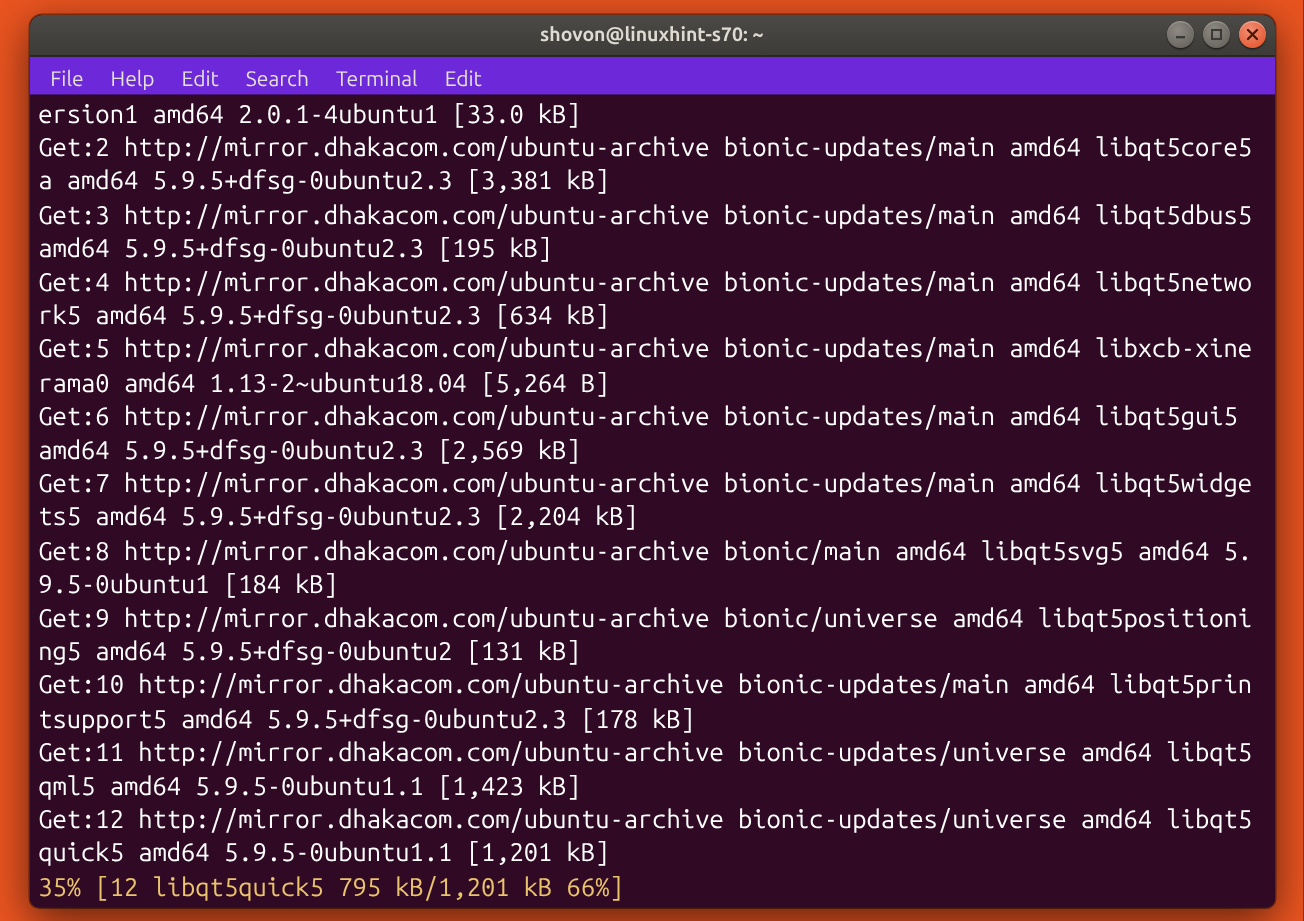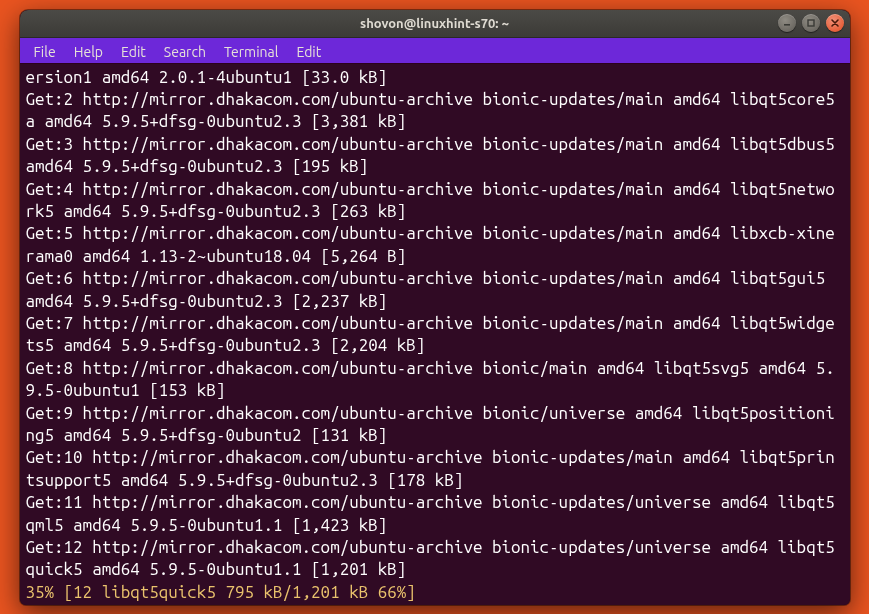--- a/index.html
+++ b/index.html
@@ -129,24 +129,24 @@
     <span class="menu-item">Help</span>
     <span class="menu-item">Edit</span>
     <span class="menu-item">Search</span>
     <span class="menu-item">Terminal</span>
     <span class="menu-item">Edit</span>
   </div>
 
   <div class="terminal"><span>ersion1 amd64 2.0.1-4ubuntu1 [33.0 kB]</span>
 <span>Get:2 http://mirror.dhakacom.com/ubuntu-archive bionic-updates/main amd64 libqt5core5a amd64 5.9.5+dfsg-0ubuntu2.3 [3,381 kB]</span>
 <span>Get:3 http://mirror.dhakacom.com/ubuntu-archive bionic-updates/main amd64 libqt5dbus5 amd64 5.9.5+dfsg-0ubuntu2.3 [195 kB]</span>
-<span>Get:4 http://mirror.dhakacom.com/ubuntu-archive bionic-updates/main amd64 libqt5network5 amd64 5.9.5+dfsg-0ubuntu2.3 [263 kB]</span>
+<span>Get:4 http://mirror.dhakacom.com/ubuntu-archive bionic-updates/main amd64 libqt5network5 amd64 5.9.5+dfsg-0ubuntu2.3 [634 kB]</span>
 <span>Get:5 http://mirror.dhakacom.com/ubuntu-archive bionic-updates/main amd64 libxcb-xinerama0 amd64 1.13-2~ubuntu18.04 [5,264 B]</span>
-<span>Get:6 http://mirror.dhakacom.com/ubuntu-archive bionic-updates/main amd64 libqt5gui5 amd64 5.9.5+dfsg-0ubuntu2.3 [2,237 kB]</span>
+<span>Get:6 http://mirror.dhakacom.com/ubuntu-archive bionic-updates/main amd64 libqt5gui5 amd64 5.9.5+dfsg-0ubuntu2.3 [2,569 kB]</span>
 <span>Get:7 http://mirror.dhakacom.com/ubuntu-archive bionic-updates/main amd64 libqt5widgets5 amd64 5.9.5+dfsg-0ubuntu2.3 [2,204 kB]</span>
-<span>Get:8 http://mirror.dhakacom.com/ubuntu-archive bionic/main amd64 libqt5svg5 amd64 5.9.5-0ubuntu1 [153 kB]</span>
+<span>Get:8 http://mirror.dhakacom.com/ubuntu-archive bionic/main amd64 libqt5svg5 amd64 5.9.5-0ubuntu1 [184 kB]</span>
 <span>Get:9 http://mirror.dhakacom.com/ubuntu-archive bionic/universe amd64 libqt5positioning5 amd64 5.9.5+dfsg-0ubuntu2 [131 kB]</span>
 <span>Get:10 http://mirror.dhakacom.com/ubuntu-archive bionic-updates/main amd64 libqt5printsupport5 amd64 5.9.5+dfsg-0ubuntu2.3 [178 kB]</span>
 <span>Get:11 http://mirror.dhakacom.com/ubuntu-archive bionic-updates/universe amd64 libqt5qml5 amd64 5.9.5-0ubuntu1.1 [1,423 kB]</span>
 <span>Get:12 http://mirror.dhakacom.com/ubuntu-archive bionic-updates/universe amd64 libqt5quick5 amd64 5.9.5-0ubuntu1.1 [1,201 kB]</span>
 <div class="status-line"><span>35% [12 libqt5quick5 795 kB/1,201 kB 66%]</span></div></div>
 
 </div>
 
 </body></html>

